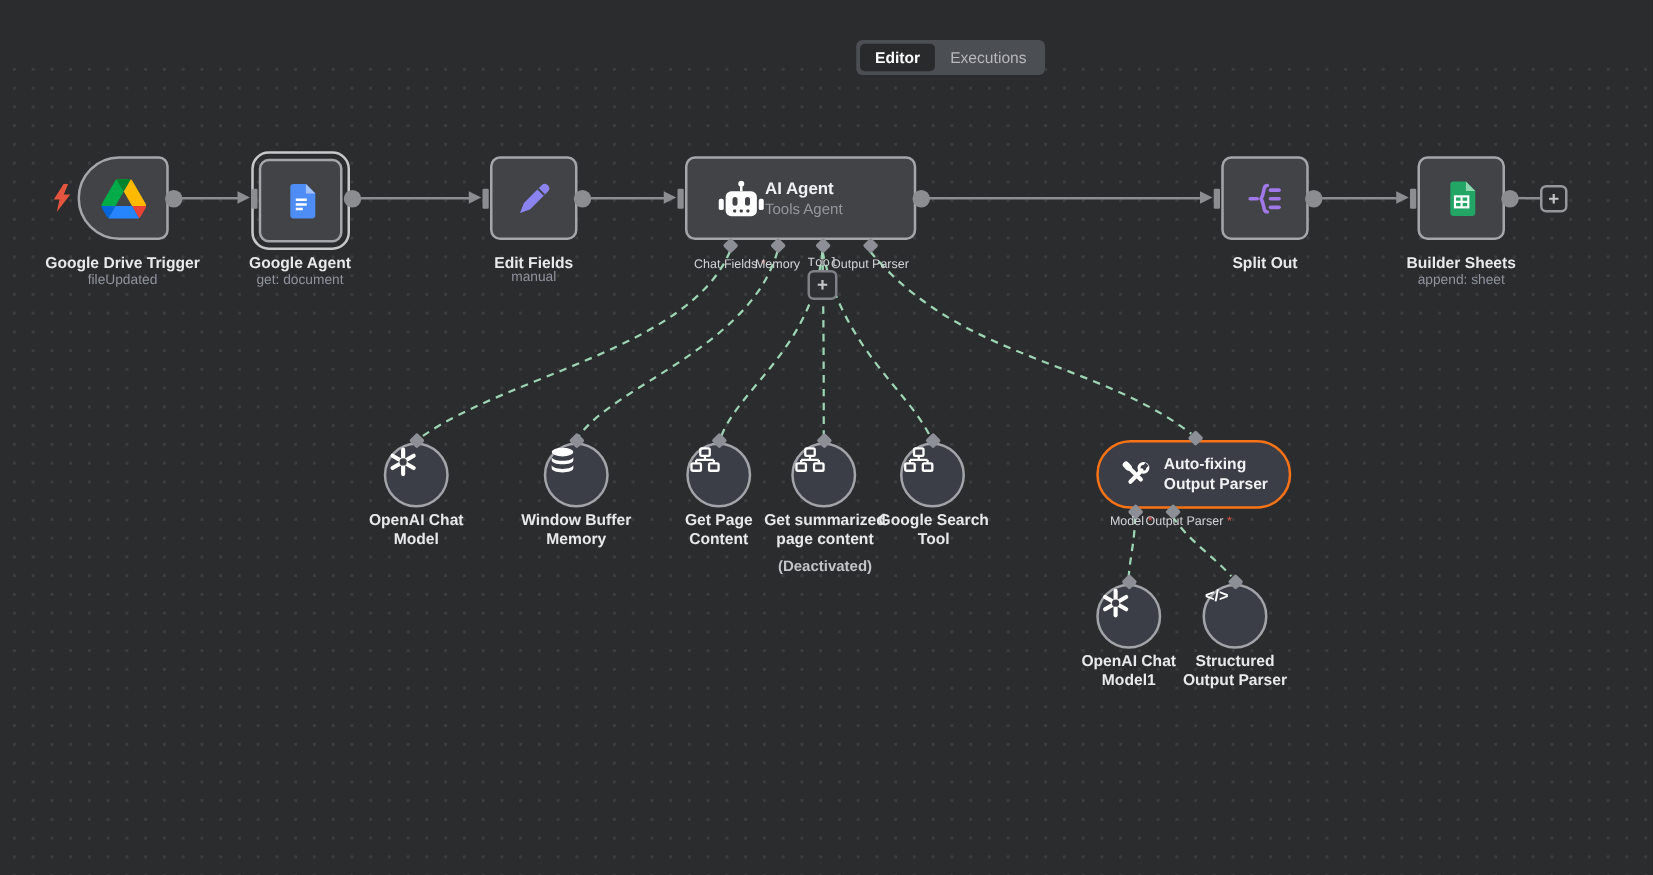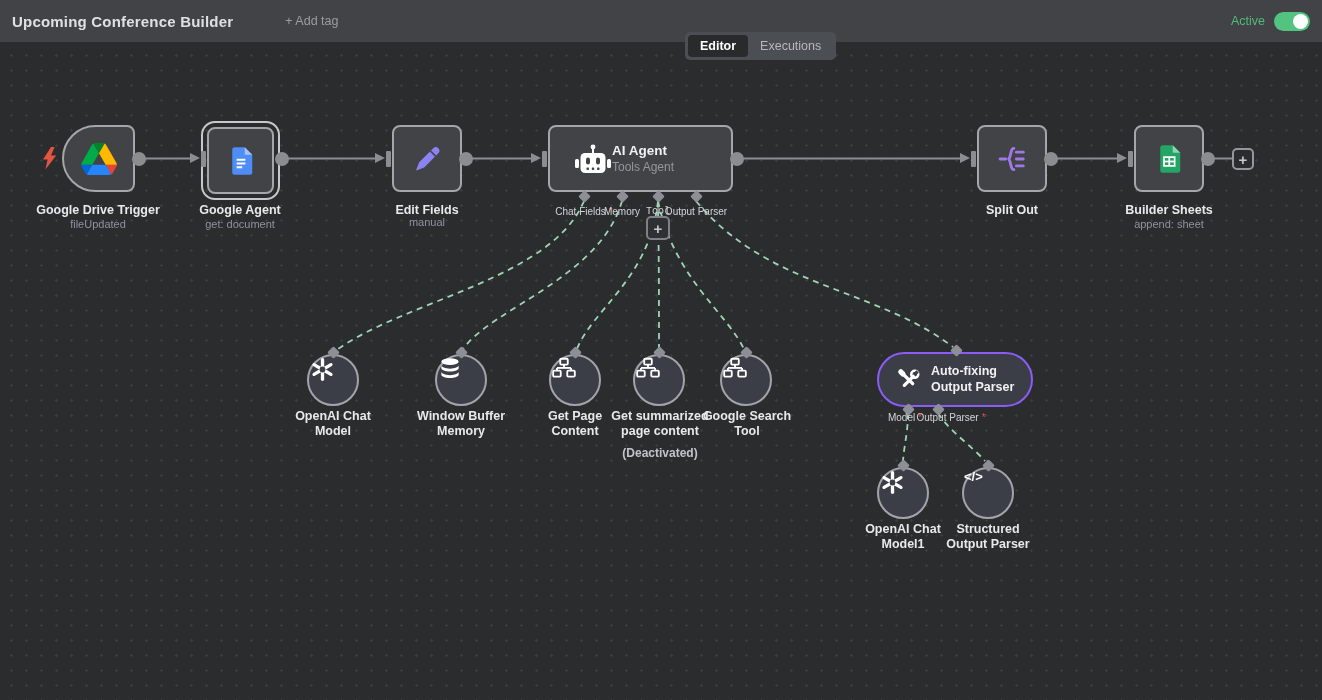--- a/index.html
+++ b/index.html
@@ -25,21 +25,21 @@
       padding:3px;z-index:6;}
   .tab{font-size:12.5px;padding:4px 12px;border-radius:4px;color:#b6b8bd;cursor:pointer;}
   .tab.active{background:#292a2c;color:#ffffff;font-weight:700;}
   
   .node{position:absolute;background:#414347;border:2px solid #a4a6a9;border-radius:8px;cursor:pointer;}
   .node.trigger{border-radius:34px 8px 8px 34px;}
   .node.selected{outline:2px solid #c7c8ca;outline-offset:4px;}
   .node .cicon{position:absolute;left:50%;top:50%;transform:translate(-50%,-50%);}
   .ncircle{position:absolute;width:52px;height:52px;border-radius:50%;background:#3b3e47;
       border:2px solid #a2a4a9;cursor:pointer;}
-  .pill{position:absolute;background:#3b3e47;border:2px solid #8b5cf6;border-radius:28px;cursor:pointer;
+  .pill{position:absolute;background:#3b3e47;border:2px solid #f97316;border-radius:28px;cursor:pointer;
       display:flex;align-items:center;}
   .nlabel{position:absolute;transform:translateX(-50%);text-align:center;font-size:12.5px;font-weight:700;
       color:#e8e9eb;line-height:1.18;white-space:normal;}
   .nsub{position:absolute;transform:translateX(-50%);text-align:right;font-size:11px;color:#8f939d;white-space:nowrap;}
   .status{position:absolute;transform:translateX(-50%);text-align:center;font-size:12px;font-weight:700;color:#c2c4c7;}
   .port-label{position:absolute;transform:translateX(-50%);font-size:10px;color:#d2d4d8;white-space:nowrap;}
   .req{color:#e25149;margin-left:3px;}
   
   .dot{position:absolute;width:14px;height:14px;border-radius:50%;background:#8c8d90;}
   .tabcon{position:absolute;width:5px;height:16px;background:#8c8d90;border-radius:1px;}
@@ -78,30 +78,20 @@
       <path d="M622 201 C600 278 492 308 463 349"></path>
       <path d="M658 201 C650 278 592 310 577 349"></path>
       <path d="M658 201 C659 260 659 310 659 348"></path>
       <path d="M658 201 C674 278 726 312 744 349"></path>
       <path d="M696 201 C768 288 876 288 953 347"></path>
       <path d="M908 413 C908 432 904 446 903 461"></path>
       <path d="M938 413 C950 432 972 446 985 461"></path>
     </g>
   </svg>
 
-  <div id="header">
-    <div class="hdr-title">Upcoming Conference Builder</div>
-    <div class="add-tag">+ Add tag</div>
-    <div class="hdr-right">
-      <span class="active-lbl">Active</span>
-      <div class="toggle">
-          <div class="knob"></div>
-        </div>
-    </div>
-  </div>
 
   <div class="tabbar">
     <div class="tab active">Editor</div>
     <div class="tab">Executions</div>
   </div>
 
   <svg class="bolt" width="15" height="23" viewBox="0 0 15 23">
     <path d="M9 0 L1 12.5 h4.6 L3.4 22.5 L14.2 8.6 h-5.2 L12.6 0 z" fill="#e4553f"></path>
   </svg>
 

